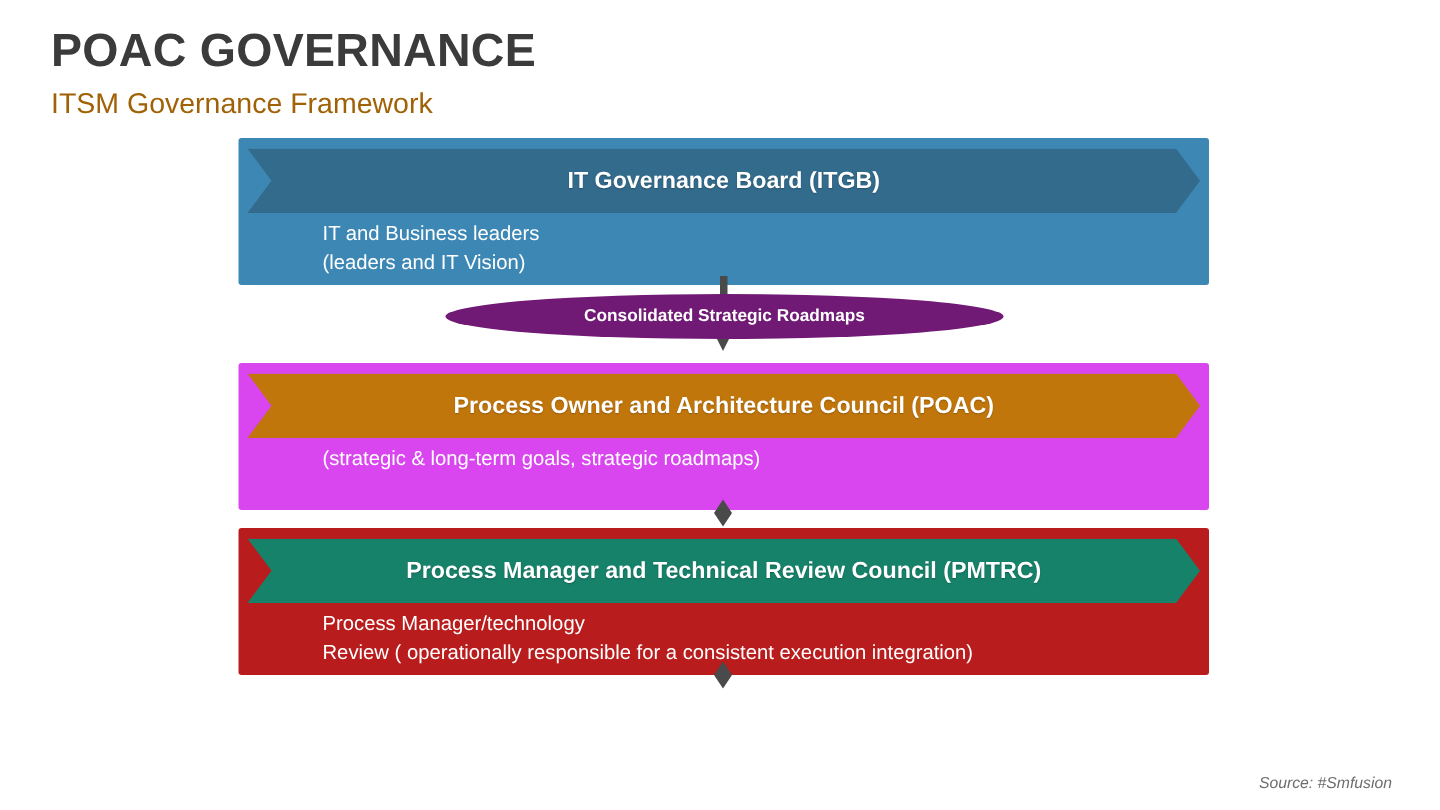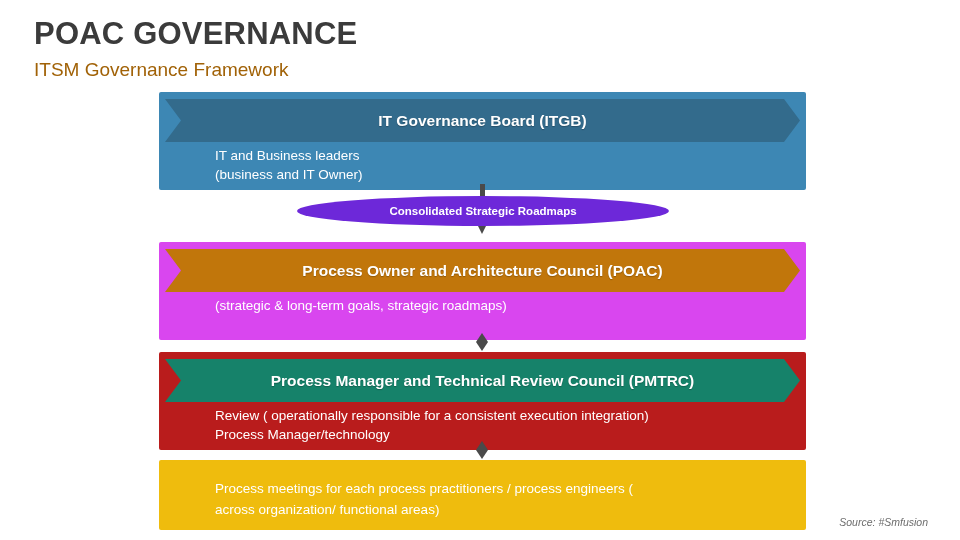--- a/index.html
+++ b/index.html
@@ -105,21 +105,21 @@
     line-height: 21px;
   }
 
   
   .ellipse {
     position: absolute;
     left: 138px;
     top: 104px;
     width: 372px;
     height: 30px;
-    background: #6d28d9;
+    background: #701a75;
     border-radius: 50%;
     display: flex;
     align-items: center;
     justify-content: center;
     z-index: 5;
   }
   .ellipse-label {
     font-size: 11.5px;
     font-weight: bold;
     color: #ffffff;
@@ -188,21 +188,21 @@
 <div class="page-subtitle">ITSM Governance Framework</div>
 
 <div class="diagram">
 
   <div class="band band-blue">
     <div class="ribbon ribbon-blue">
       <span class="ribbon-label">IT Governance Board (ITGB)</span>
     </div>
     <div class="band-body">
       <div>IT and Business leaders</div>
-      <div>(business and IT Owner)</div>
+      <div>(leaders and IT Vision)</div>
     </div>
   </div>
 
   <div class="conn-stem stem-top"></div>
   <div class="ellipse">
     <span class="ellipse-label">Consolidated Strategic Roadmaps</span>
   </div>
   <div class="conn-stem stem-down"></div>
   <div class="arrow-down"></div>
 
@@ -215,29 +215,23 @@
     </div>
   </div>
 
   <div class="arrow-double ad-1"></div>
 
   <div class="band band-teal">
     <div class="ribbon ribbon-teal">
       <span class="ribbon-label">Process Manager and Technical Review Council (PMTRC)</span>
     </div>
     <div class="band-body">
+      <div>Process Manager/technology</div>
       <div>Review ( operationally responsible for a consistent execution integration)</div>
-      <div>Process Manager/technology</div>
     </div>
   </div>
 
   <div class="arrow-double ad-2"></div>
 
-  <div class="band band-yellow">
-    <div class="band-body">
-      <div>Process meetings for each process practitioners / process engineers (</div>
-      <div>across organization/ functional areas)</div>
-    </div>
-  </div>
 
 </div>
 
 <div class="source">Source: #Smfusion</div>
 
 </body></html>

